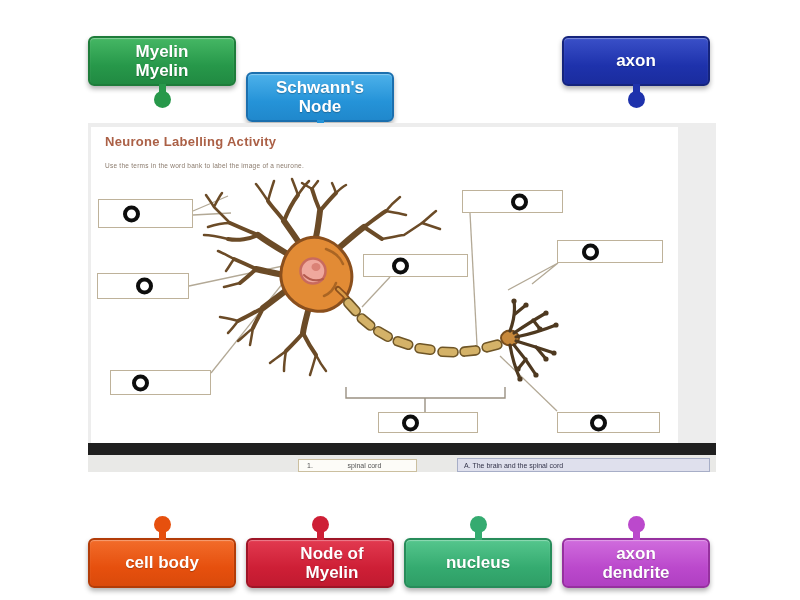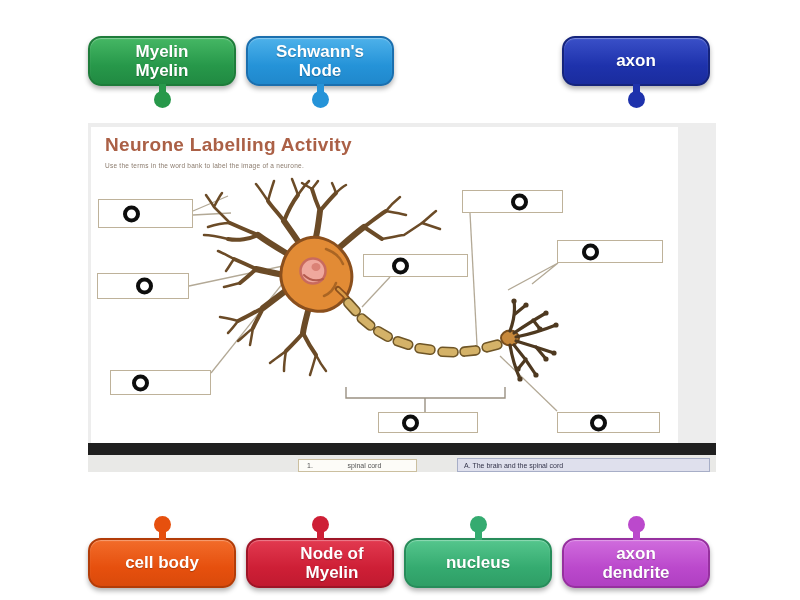--- a/index.html
+++ b/index.html
@@ -1,55 +1,55 @@
 <!DOCTYPE html>
 <html><head>
 <meta charset="utf-8">
 <style>
   html,body{margin:0;padding:0;background:#fff;}
   .stage{position:relative;width:800px;height:600px;background:#ffffff;overflow:hidden;
          font-family:"Liberation Sans",sans-serif;}
 
   
-  .chip{position:absolute;width:148px;height:50px;border-radius:13px;border:2px solid;
+  .chip{position:absolute;width:148px;height:50px;border-radius:6px;border:2px solid;
         box-sizing:border-box;display:flex;flex-direction:column;justify-content:center;
         align-items:center;color:#fff;font-weight:bold;font-size:17px;line-height:1.12;
         text-shadow:0 1px 1px rgba(0,0,0,.25);
         box-shadow:0 3px 5px rgba(0,0,0,.30), inset 0 1px 1px rgba(255,255,255,.35);
         cursor:grab;}
   .chip.top{top:36px;}
   .chip.bot{top:538px;}
   .pin-stem{position:absolute;left:50%;margin-left:-3.5px;width:7px;height:11px;}
   .pin-dot{position:absolute;left:50%;margin-left:-8.5px;width:17px;height:17px;border-radius:50%;}
   .chip.top .pin-stem{top:100%;}
   .chip.top .pin-dot{top:calc(100% + 7px);}
   .chip.bot .pin-stem{bottom:100%;}
   .chip.bot .pin-dot{bottom:calc(100% + 7px);}
 
   .c-green  {background:linear-gradient(180deg,#45b764,#27984a 60%,#218a42);border-color:#1e7c3a;}
   .c-green  .pin-stem,.c-green .pin-dot{background:#27984a;}
-  .c-blue   {background:linear-gradient(180deg,#4db1ea,#2593d8 60%,#2088cc);border-color:#1b6fae;}
+  .c-blue   {background:linear-gradient(180deg,#4db1ea,#2593d8 60%,#2088cc);border-color:#1b6fae;margin-top:36px;}
   .c-blue   .pin-stem,.c-blue .pin-dot{background:#2593d8;}
   .c-orange {background:linear-gradient(180deg,#f89a35,#f07d0e 60%,#e67409);border-color:#c0630b;}
   .c-orange .pin-stem,.c-orange .pin-dot{background:#f07d0e;}
   .c-navy   {background:linear-gradient(180deg,#3a50c8,#1e32ac 60%,#1a2c9e);border-color:#15247c;}
   .c-navy   .pin-stem,.c-navy .pin-dot{background:#1e32ac;}
   .c-redor  {background:linear-gradient(180deg,#f26c2a,#e6500e 60%,#da4a0b);border-color:#b23c08;}
   .c-redor  .pin-stem,.c-redor .pin-dot{background:#e6500e;}
   .c-crims  {background:linear-gradient(180deg,#e23a50,#ce1f36 60%,#c11a30);border-color:#9e1527;padding-left:24px;}
   .c-crims  .pin-stem,.c-crims .pin-dot{background:#ce1f36;}
   .c-teal   {background:linear-gradient(180deg,#55c68d,#35ab70 60%,#2f9e66);border-color:#278c5a;text-align:right;}
   .c-teal   .pin-stem,.c-teal .pin-dot{background:#35ab70;}
   .c-purple {background:linear-gradient(180deg,#d06cdd,#bb49cc 60%,#b040c2);border-color:#96309f;}
   .c-purple .pin-stem,.c-purple .pin-dot{background:#bb49cc;}
 
   
   .panel{position:absolute;left:88px;top:123px;width:628px;height:349px;background:#ededed;}
   .sheet{position:absolute;left:3px;top:4px;width:587px;height:316px;background:#ffffff;}
-  .ws-title{position:absolute;left:17px;top:11px;font-size:19px;font-weight:bold;
+  .ws-title{position:absolute;left:17px;top:11px;font-size:13px;font-weight:bold;
             color:#ab6046;letter-spacing:.3px;}
   .ws-sub{position:absolute;left:17px;top:39px;font-size:6.5px;color:#8a7a6c;letter-spacing:.25px;}
   .neuron-svg{position:absolute;left:0;top:0;pointer-events:none;}
 
   .drop{position:absolute;background:#ffffff;border:1px solid #beb29a;box-sizing:border-box;}
   .ring{position:absolute;top:50%;transform:translateY(-50%);width:9px;height:9px;
         background:#fff;border:4px solid #0d0d0d;border-radius:50%;}
 
   .blackbar{position:absolute;left:0;top:320px;width:628px;height:12px;background:#1f1f1f;}
   .footrow{position:absolute;left:0;top:332px;width:628px;height:17px;background:#e9e9e7;}

